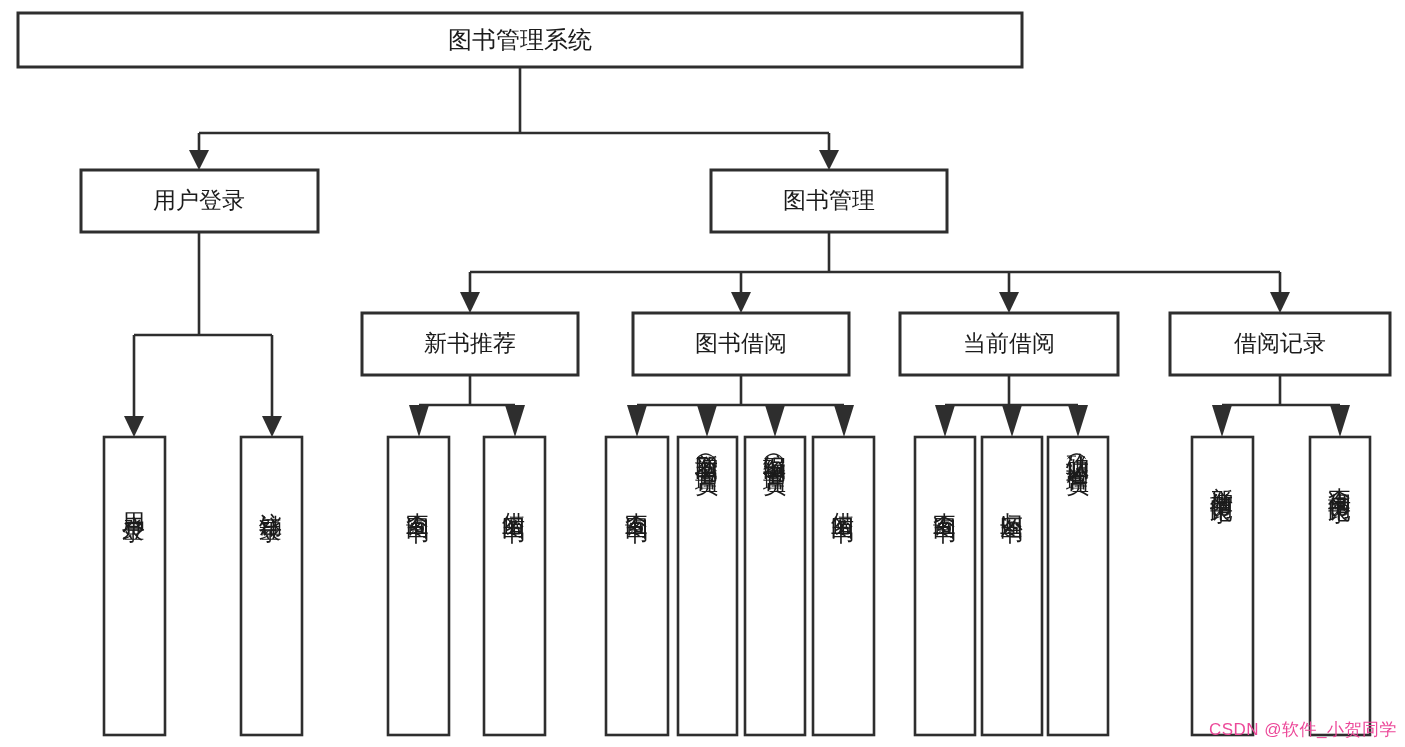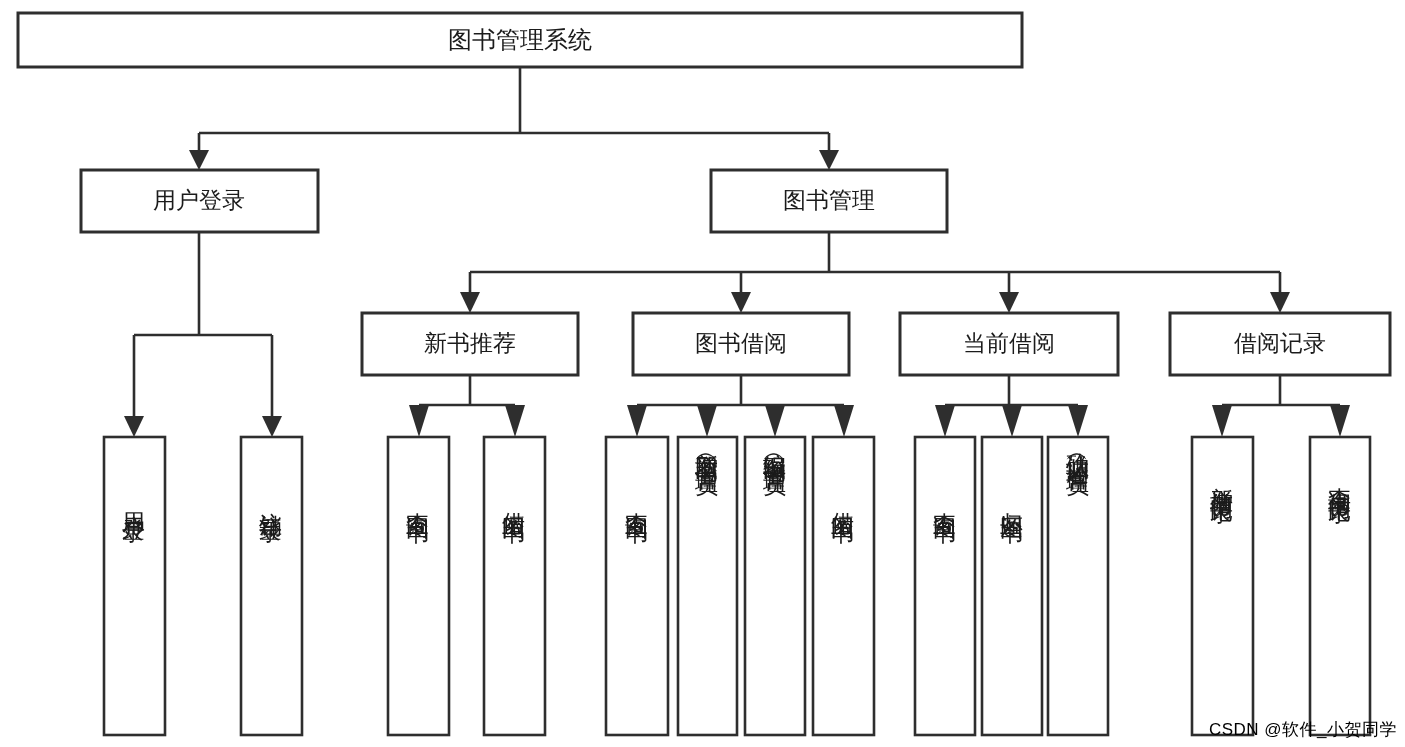--- a/index.html
+++ b/index.html
@@ -63,21 +63,21 @@
     writing-mode: vertical-rl;
     glyph-orientation-vertical: 0;
     letter-spacing: 3px;
   }
   .watermark {
     position: absolute;
     right: 8px;
     bottom: 6px;
     font-family: "Liberation Sans", "DejaVu Sans", sans-serif;
     font-size: 17px;
-    color: #000000;
+    color: #ec4899;
     letter-spacing: 0.5px;
     white-space: nowrap;
     user-select: none;
   }
 </style>
 </head>
 <body>
 
 <div id="diagram-root">
   <svg class="flow" viewBox="0 0 1405 747" xmlns="http://www.w3.org/2000/svg">

